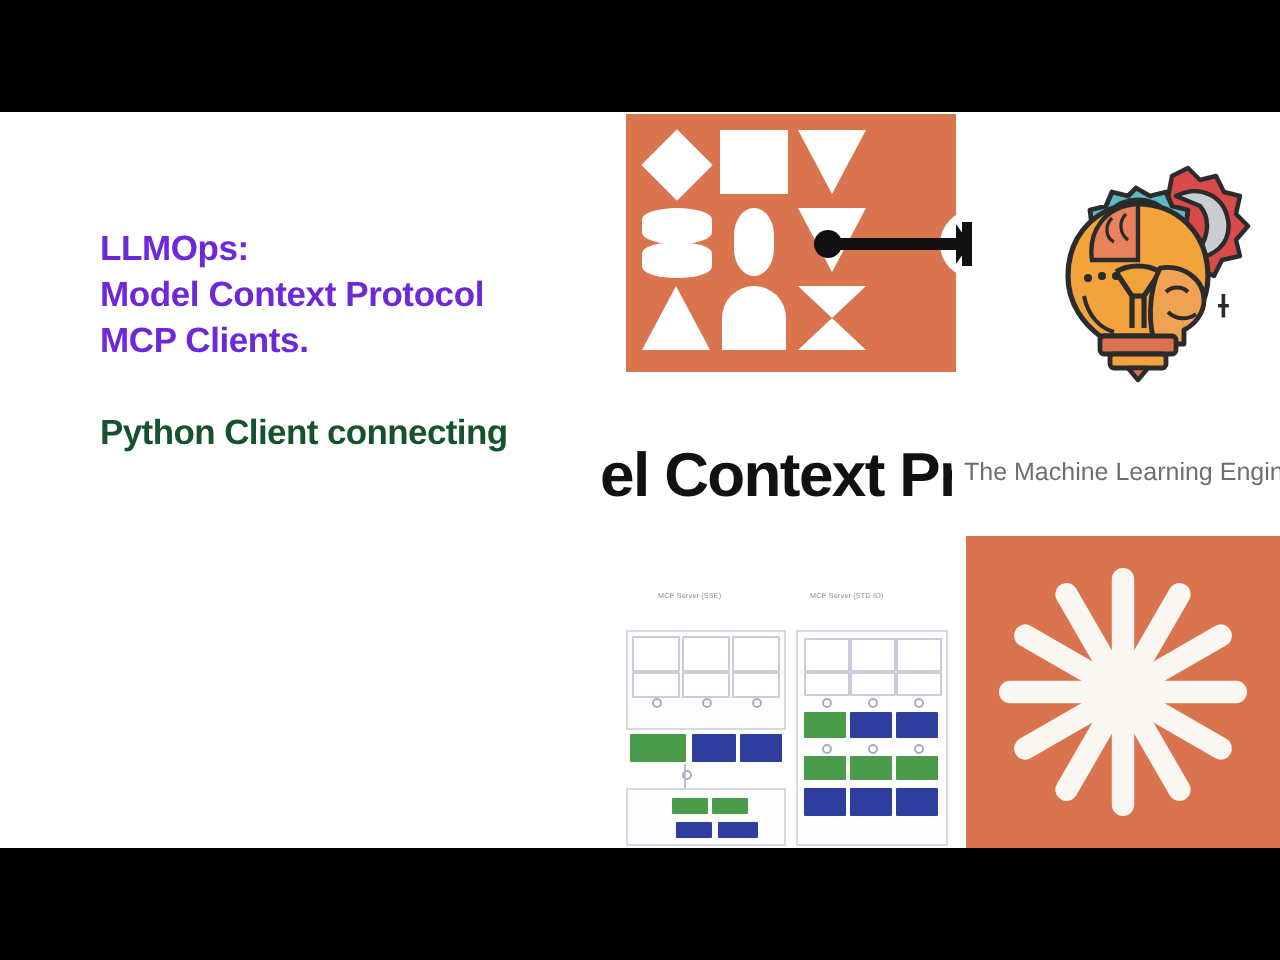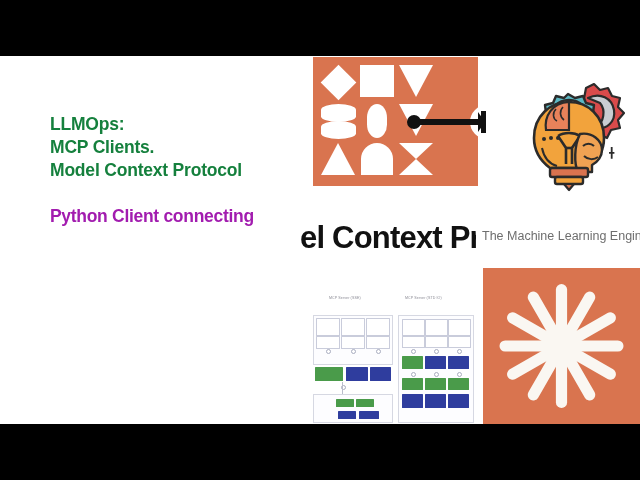--- a/index.html
+++ b/index.html
@@ -47,32 +47,32 @@
   
   #title-block {
     position: absolute;
     left: 50px;
     top: 57px;
     width: 248px;
   }
   .title-line {
     font-size: 17.5px;
     font-weight: bold;
-    color: #15803d;
+    color: #6d28d9;
     line-height: 23px;
     letter-spacing: -0.2px;
     white-space: nowrap;
   }
   #subtitle-block {
     margin-top: 23px;
   }
   .subtitle-line {
     font-size: 17.5px;
     font-weight: bold;
-    color: #a21caf;
+    color: #14532d;
     line-height: 23px;
     letter-spacing: -0.3px;
     white-space: nowrap;
   }
 
   
   #shapes-panel {
     position: absolute;
     left: 313px;
     top: 1px;
@@ -226,22 +226,22 @@
 </style>
 </head>
 <body>
 
 <div id="frame">
 
   <div id="stage">
 
     <div id="title-block">
       <div class="title-line">LLMOps:</div>
+      <div class="title-line">Model Context Protocol</div>
       <div class="title-line">MCP Clients.</div>
-      <div class="title-line">Model Context Protocol</div>
       <div id="subtitle-block">
         <div class="subtitle-line">Python Client connecting</div>
       </div>
     </div>
 
     <div id="shapes-panel">
       <div id="shapes-grid">
         <div class="shape-cell" style="left:0;top:0;">
             <span class="sh sh-diamond"></span>
           </div>

